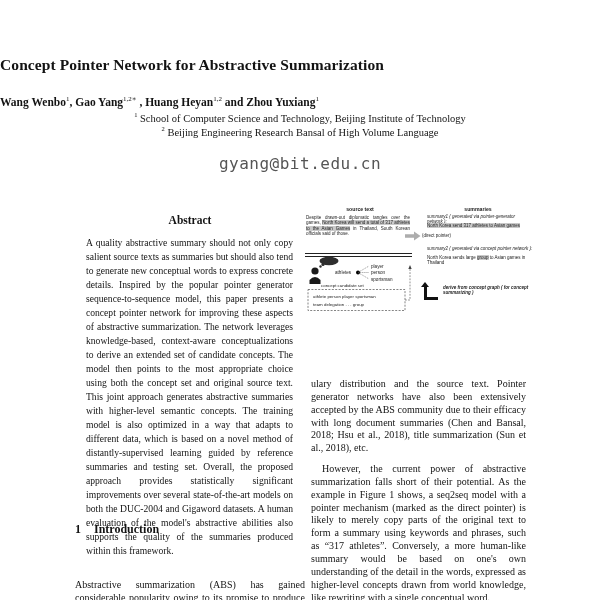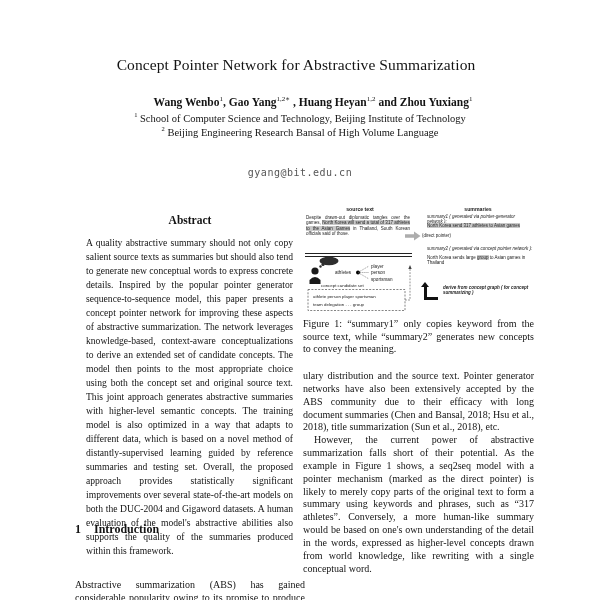--- a/index.html
+++ b/index.html
@@ -1,47 +1,47 @@
 <!DOCTYPE html>
 <html><head>
 <meta charset="utf-8">
 <style>
   html,body{margin:0;padding:0;background:#fff;}
   .page{position:relative;width:600px;height:600px;background:#ffffff;overflow:hidden;
         font-family:"Liberation Serif","DejaVu Serif",serif;color:#131313;}
 
   
-  .title{position:absolute;top:56px;left:0;right:8px;text-align:center;
-         font-size:15.5px;font-weight:normal;letter-spacing:.1px;}
-  .authors{position:absolute;top:95px;left:0;right:0;text-align:center;
-           font-size:11.5px;font-weight:bold;padding-left:26px;}
+  .title{position:absolute;top:56px;left:0;right:8px;
+         font-size:15.5px;font-weight:bold;letter-spacing:.1px;}
+  .authors{position:absolute;top:95px;left:0;right:0;
+           font-size:11.5px;font-weight:bold;}
   .authors sup{font-size:7px;font-weight:normal;}
   .affil{position:absolute;left:0;right:0;text-align:center;font-size:10.5px;}
   .affil sup{font-size:6.5px;}
   .affil-1{top:111px}.affil-2{top:125px}.affil-3{top:139px}
   .email{position:absolute;top:154px;left:0;right:0;text-align:center;
          font-family:"DejaVu Sans Mono","Liberation Mono",monospace;
-         font-size:10px;color:#555;letter-spacing:.5px;text-decoration:none;margin-top:13px;}
+         font-size:16px;color:#555;letter-spacing:.5px;text-decoration:none;}
 
   
   .abs-head{position:absolute;top:214px;left:75px;width:230px;text-align:center;
             font-weight:bold;font-size:11.5px;}
   .abs-body{position:absolute;top:236px;left:86px;width:207px;font-size:9.6px;
             line-height:14px;text-align:justify;}
   .sec-head{position:absolute;top:522px;left:75px;font-size:12px;font-weight:bold;}
   .sec-head .num{display:inline-block;margin-right:13px;}
   .intro-body{position:absolute;top:578px;left:75px;width:230px;font-size:10px;
               line-height:13px;text-align:justify;}
 
   
   .cap{position:absolute;top:318px;left:303px;width:231px;font-size:10px;
        line-height:12.6px;text-align:justify;}
   .rbody{position:absolute;top:370px;left:303px;width:231px;font-size:10px;
          line-height:12.85px;text-align:justify;}
-  .rbody p{margin:0;}
+  .rbody p{margin:8px;}
   .rbody p.p2{text-indent:11px;}
 
   
   .fig{position:absolute;top:206px;left:305px;width:228px;height:108px;
        font-family:"Liberation Sans","DejaVu Sans",sans-serif;
        font-size:4.5px;line-height:1.2;color:#222;}
   .fig .col-label{position:absolute;font-weight:bold;font-size:5.2px;text-align:center;}
   .src-label{left:12px;top:0;width:86px;}
   .sum-label{left:128px;top:0;width:90px;}
   .src-text{position:absolute;left:1px;top:9px;width:104px;text-align:justify;}
@@ -128,20 +128,19 @@
 
     <div class="s2-label">summary2 ( generated via concept pointer network ):</div>
     <div class="s2-text"><span>North Korea sends large </span><span class="hl">group</span><span> to Asian games in Thailand</span></div>
 
     <div class="elbow-tip"></div>
     <div class="elbow-v"></div>
     <div class="elbow-h"></div>
     <div class="fig-note">derive from concept graph ( for concept summarizing )</div>
   </div>
 
-  <div class="cap">Figure 1: “summary1” only copies keyword from the source text, while “summary2” generates new concepts to convey the meaning.</div>
 
   <div class="rbody">
     <p class="p1">ulary distribution and the source text.  Pointer generator networks have also been extensively accepted by the ABS community due to their efficacy with long document summaries (Chen and Bansal, 2018; Hsu et al., 2018), title summarization (Sun et al., 2018), etc.</p>
     <p class="p2">However, the current power of abstractive summarization falls short of their potential. As the example in Figure 1 shows, a seq2seq model with a pointer mechanism (marked as the direct pointer) is likely to merely copy parts of the original text to form a summary using keywords and phrases, such as “317 athletes”.  Conversely, a more human-like summary would be based on one's own understanding of the detail in the words, expressed as higher-level concepts drawn from world knowledge, like rewriting with a single conceptual word.</p>
   </div>
 
 </div>
 
 </body></html>

